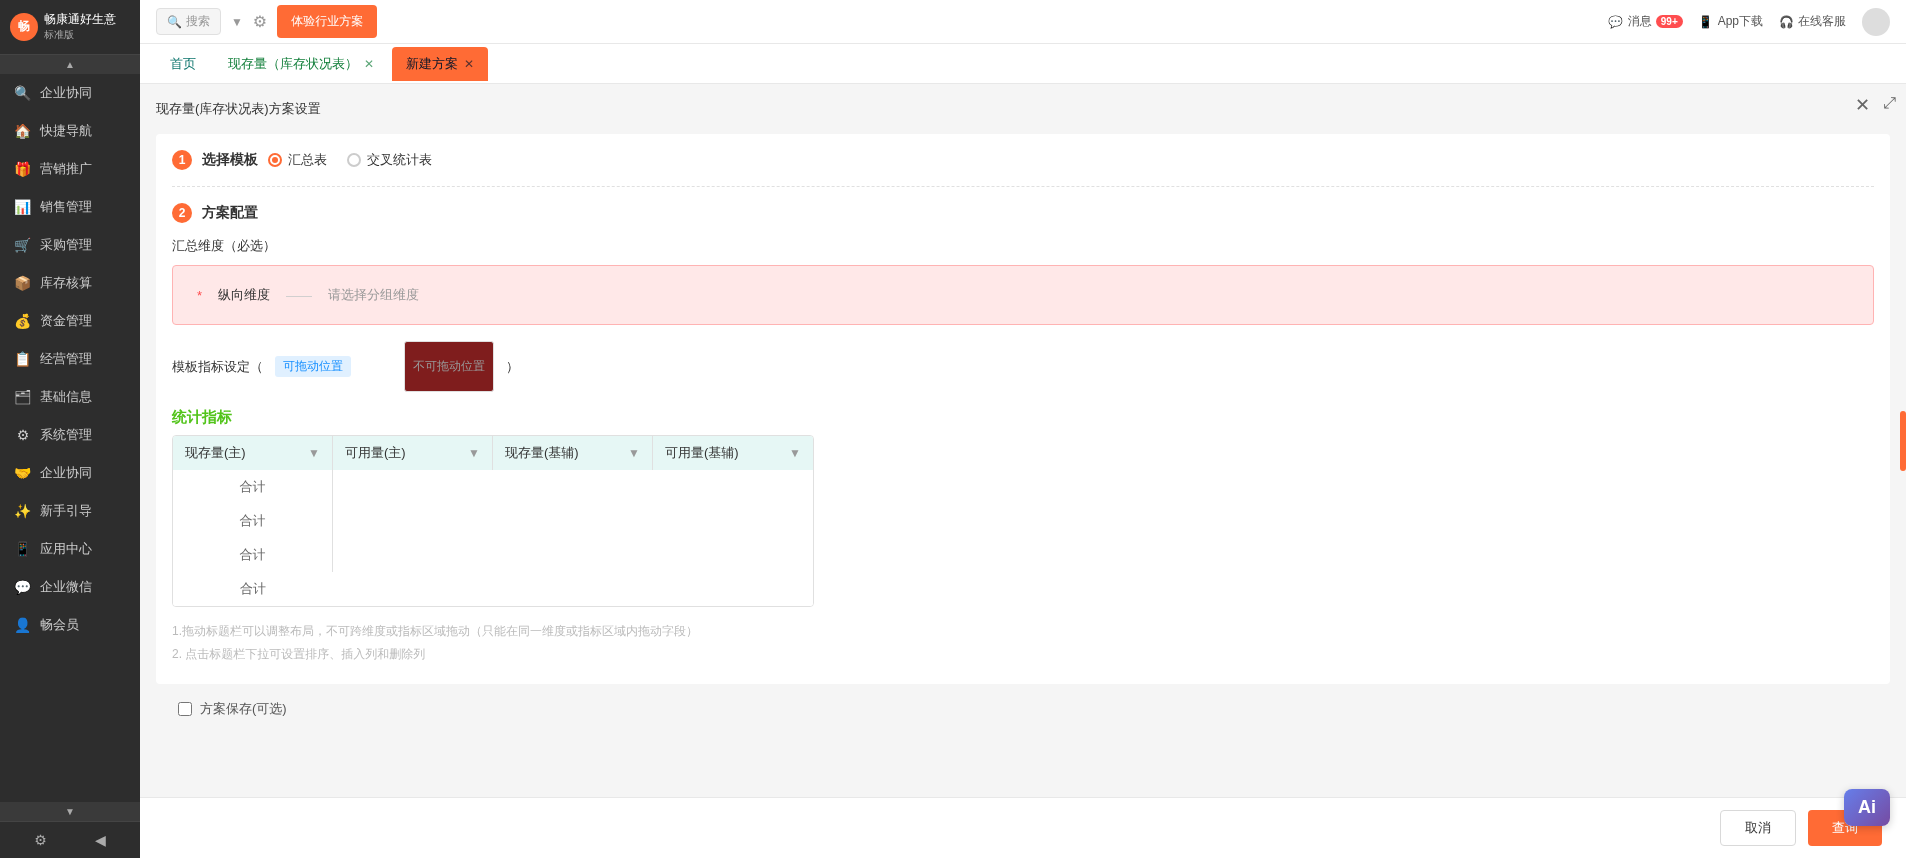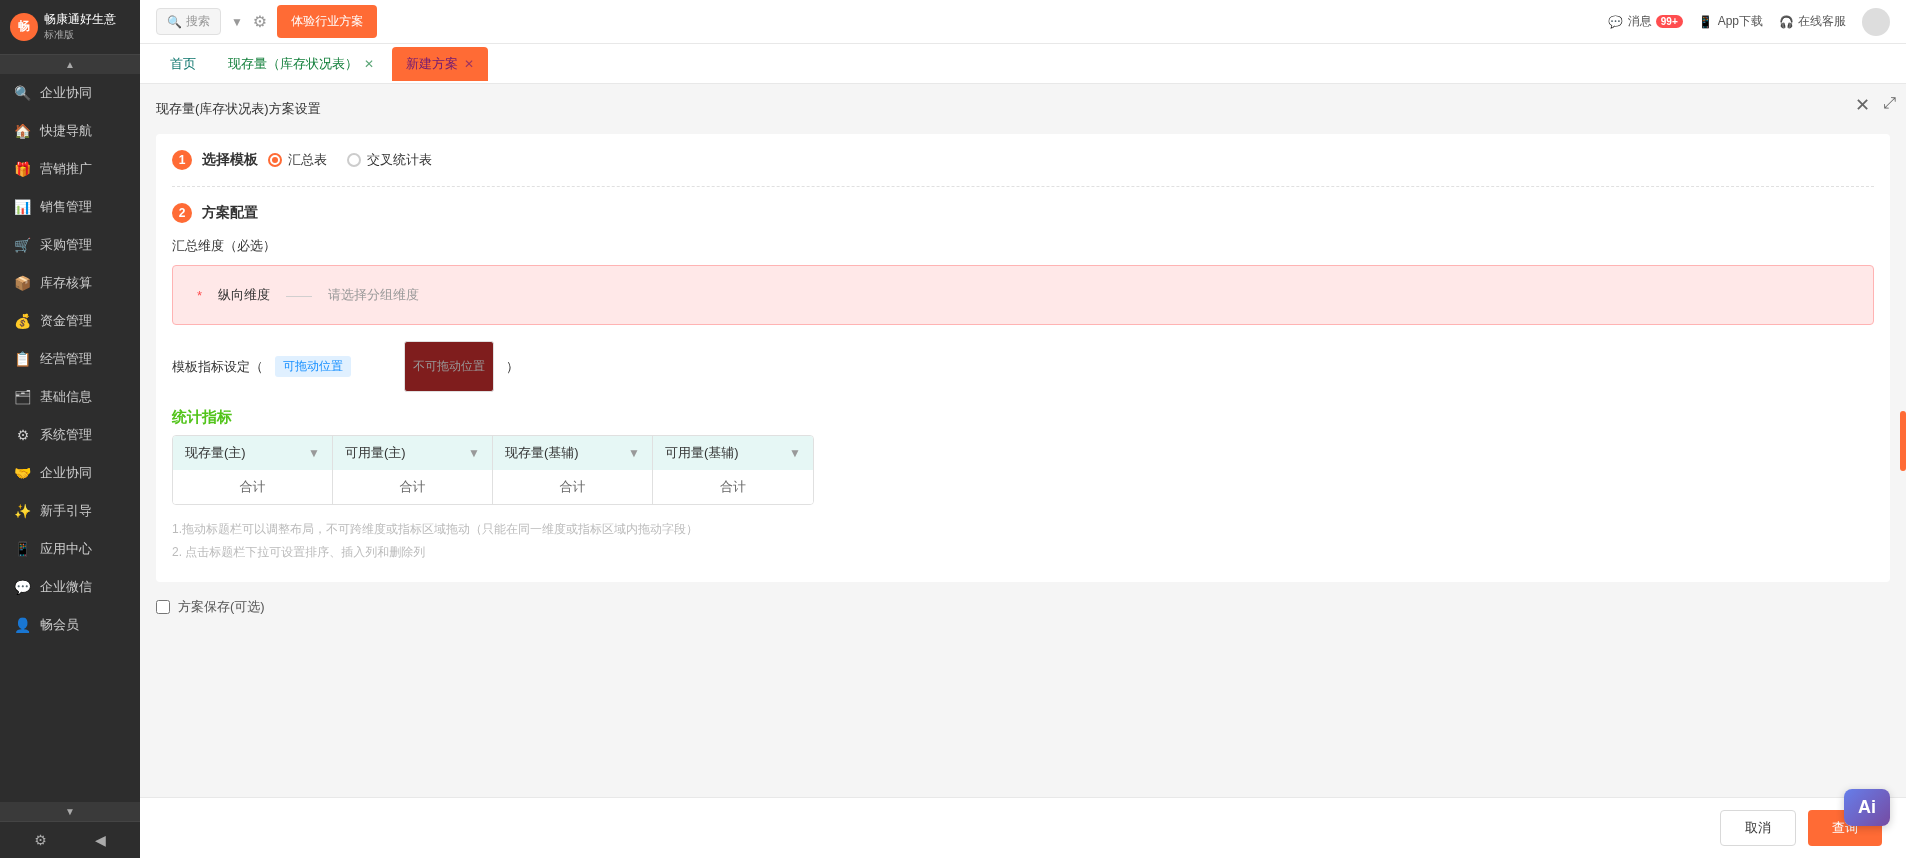--- a/index.html
+++ b/index.html
@@ -79,21 +79,21 @@
     
     .tabs {
       background: #fff; display: flex; align-items: center;
       padding: 0 16px; border-bottom: 1px solid #e8e8e8; height: 40px;
       gap: 4px;
     }
     .tab {
       padding: 8px 14px; font-size: 13px; cursor: pointer; color: #15803d;
       border-radius: 4px 4px 0 0; display: flex; align-items: center; gap: 6px;
     }
-    .tab.active { background: #ff6b35; color: #701a75; }
+    .tab.active { background: #ff6b35; color: #0f172a; }
     .tab-close { font-size: 12px; cursor: pointer; opacity: 0.7; }
     .tab-home { color: #0f766e; font-size: 13px; cursor: pointer; }
 
     
     .content { flex: 1; overflow-y: auto; background: #f5f5f5; padding: 16px; position: relative; }
 
     .content-header { font-size: 13px; color: #333; margin-bottom: 16px; }
     .close-btn { position: absolute; top: 10px; right: 36px; font-size: 18px; cursor: pointer; color: #666; }
     .expand-btn { position: absolute; top: 10px; right: 10px; font-size: 16px; cursor: pointer; color: #666; }
 
@@ -146,41 +146,41 @@
     }
     .non-draggable-badge {
       background: #7f1d1d; color: #999; border-radius: 3px;
       padding: 16px 8px; font-size: 12px; border: 1px solid #e0e0e0; margin-left: 29px;
     }
 
     
     .stats-section-label { color: #52c41a; font-size: 15px; font-weight: bold; margin-bottom: 8px; }
     .stats-table { border: 1px solid #e0e0e0; border-radius: 4px; overflow: hidden; width: auto; display: inline-block; }
     .stats-table-header { display: flex; background: #e6f7f5; }
-    .stats-table-body { display: flex; background: #fff; }
+    .stats-table-body { display: flex; background: #fff; flex-direction: column; }
     .stats-col {
       width: 160px; padding: 8px 12px;
       border-right: 1px solid #e0e0e0; display: flex; align-items: center; justify-content: space-between;
     }
     .stats-col:last-child { border-right: none; }
     .stats-col-value {
       width: 160px; padding: 8px 12px;
       border-right: 1px solid #e0e0e0; display: flex; align-items: center; justify-content: center;
       color: #666; font-size: 13px;
     }
     .stats-col-value:last-child { border-right: none; }
     .col-name { font-size: 13px; color: #333; }
     .col-arrow { color: #999; font-size: 12px; cursor: pointer; }
 
     
     .tips-section { margin-top: 12px; font-size: 12px; color: #bbb; }
     .tips-section p { margin-bottom: 4px; line-height: 1.6; }
 
     
-    .bottom-save-row { display: flex; align-items: center; gap: 8px; margin-top: 16px; font-size: 13px; color: #555; }
+    .bottom-save-row { display: flex; align-items: center; gap: 8px; margin-top: 16px; font-size: 13px; color: #555; margin-left: 22px; }
     .save-checkbox { width: 14px; height: 14px; border: 1px solid #ccc; border-radius: 2px; }
 
     
     .footer-btns {
       background: #fff; border-top: 1px solid #e8e8e8;
       padding: 12px 24px; display: flex; justify-content: flex-end; gap: 12px;
     }
     .btn-cancel {
       background: #fff; color: #333; border: 1px solid #d9d9d9;
       border-radius: 4px; padding: 8px 24px; font-size: 13px; cursor: pointer;

